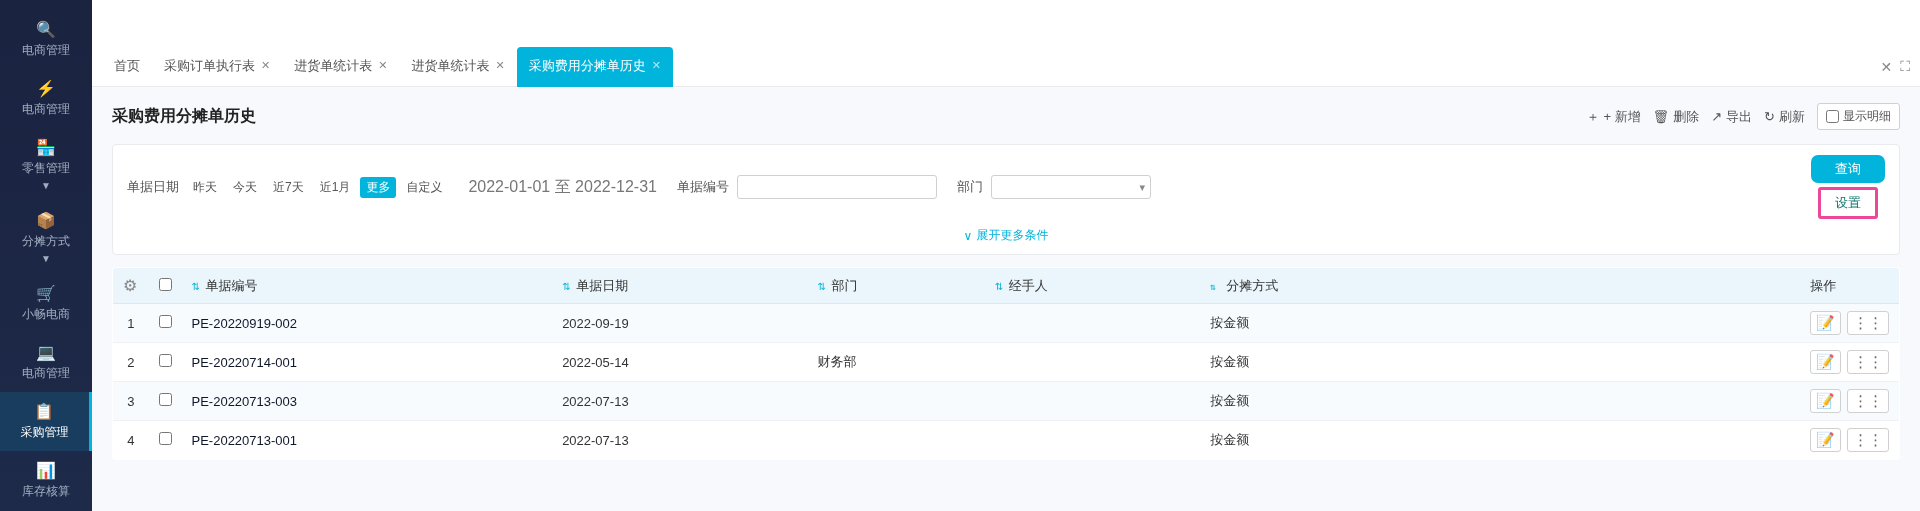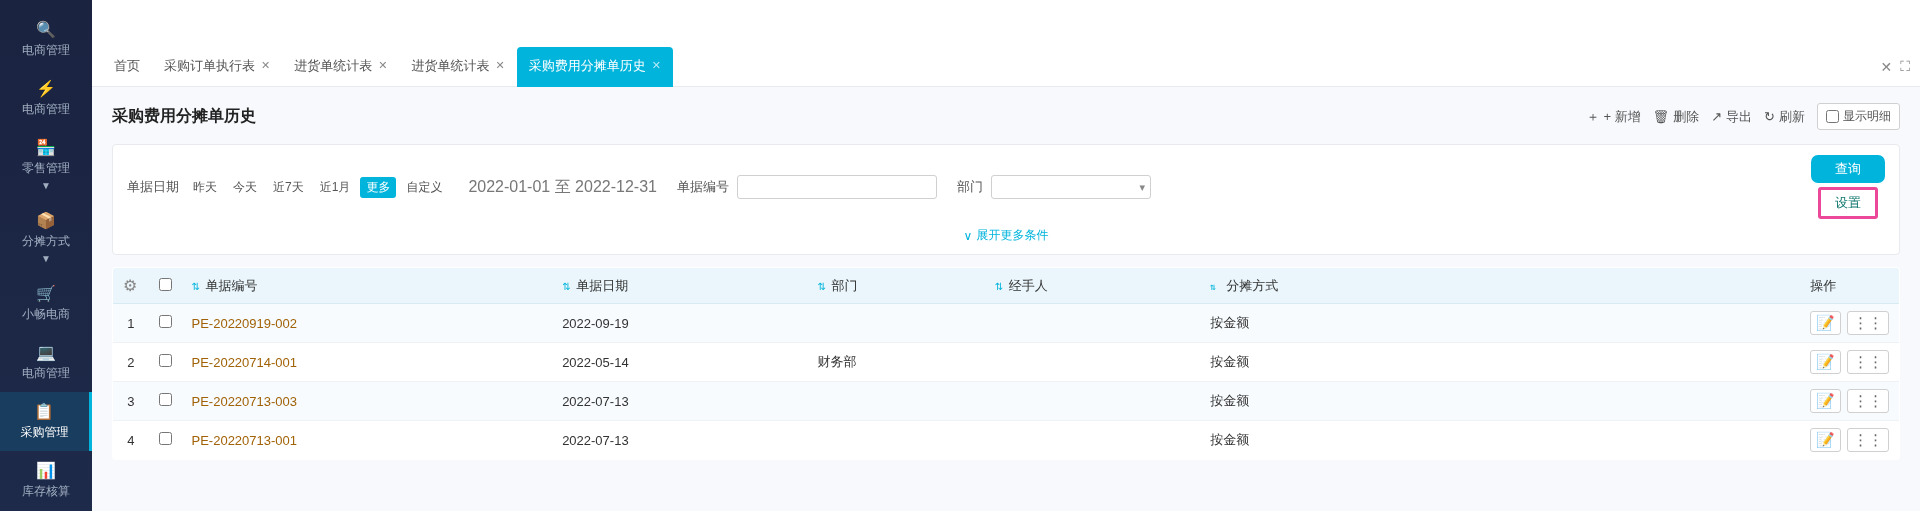--- a/index.html
+++ b/index.html
@@ -268,21 +268,21 @@
     .data-table th .sort-icon { color: #00b4dc; font-size: 10px; margin-right: 2px; }
     .data-table td {
       padding: 7px 10px;
       border-bottom: 1px solid #eef1f5;
       font-size: 13px;
       color: #333;
     }
     .data-table tr:last-child td { border-bottom: none; }
     .data-table tr:nth-child(odd) td { background: #f7fbfe; }
     .data-table tr:nth-child(even) td { background: #fff; }
-    .link-text { color: #a16207; cursor: pointer; text-decoration: none; }
+    .link-text { color: #0f172a; cursor: pointer; text-decoration: none; }
     .row-actions { display: flex; gap: 6px; align-items: center; }
     .row-action-btn {
       cursor: pointer;
       color: #666;
       font-size: 15px;
       border: 1px solid #d0d0d0;
       padding: 2px 5px;
       border-radius: 3px;
       background: #fff;
     }

